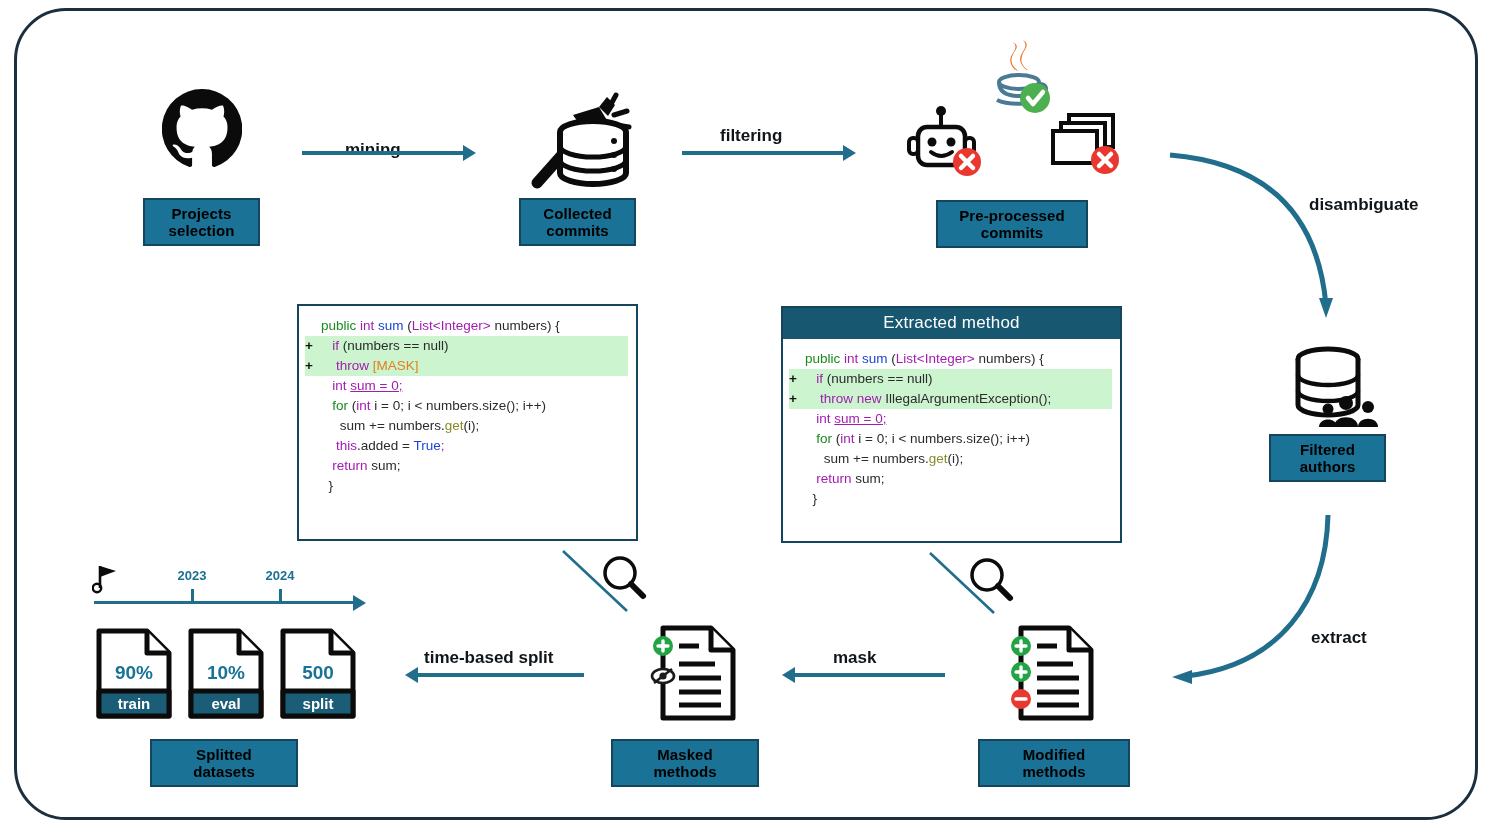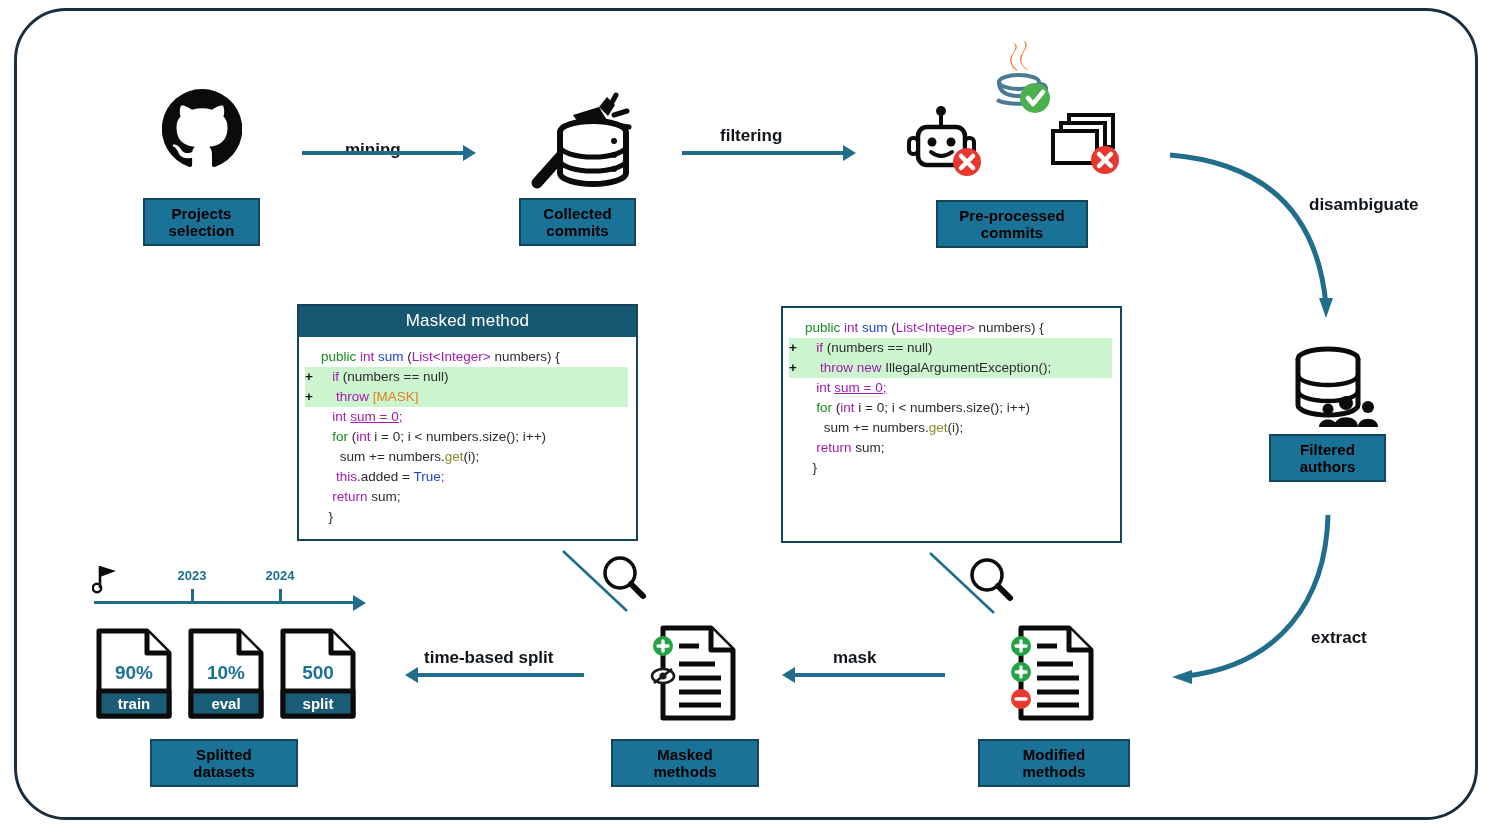--- a/index.html
+++ b/index.html
@@ -220,35 +220,35 @@
 authors</span>
   </div>
 
   <svg class="abs" style="left:1150px;top:490px;width:320px;height:220px;">
     <path d="M178 25 C176 110 130 175 36 186" fill="none" stroke="#216e8c" stroke-width="5"></path>
     <path d="M22 187 L42 180 L42 194 Z" fill="#216e8c"></path>
   </svg>
   <div class="arrowlabel" style="left:1311px;top:628px;">extract</div>
 
   <div class="codepanel" style="left:297px;top:304px;width:341px;height:237px;">
-    <div class="chead">Masked method</div>
     <div class="codebody">
         <div class="cl"><span class="noplus"> </span><span class="grn">public </span><span class="kw">int </span><span class="blu">sum </span><span class="pln">(</span><span class="kw">List&lt;Integer&gt;</span><span class="pln"> numbers) {</span></div>
         <div class="cl hl"><span class="plus">+</span><span class="pln">   </span><span class="kw">if</span><span class="pln"> (numbers == null)</span></div>
         <div class="cl hl"><span class="plus">+</span><span class="pln">    </span><span class="kw">throw </span><span class="org">[MASK]</span></div>
         <div class="cl"><span class="noplus"> </span><span class="pln">   </span><span class="kw">int </span><span class="kw und">sum = 0;</span></div>
         <div class="cl"><span class="noplus"> </span><span class="pln">   </span><span class="grn">for </span><span class="pln">(</span><span class="kw">int</span><span class="pln"> i = 0; i &lt; numbers.size(); i++)</span></div>
         <div class="cl"><span class="noplus"> </span><span class="pln">     sum += numbers.</span><span class="oliv">get</span><span class="pln">(i);</span></div>
         <div class="cl"><span class="noplus"> </span><span class="pln">    </span><span class="kw">this</span><span class="pln">.added = </span><span class="blu">True</span><span class="kw">;</span></div>
         <div class="cl"><span class="noplus"> </span><span class="pln">   </span><span class="kw">return </span><span class="pln">sum;</span></div>
         <div class="cl"><span class="noplus"> </span><span class="pln">  }</span></div>
       </div>
   </div>
 
   <div class="codepanel" style="left:781px;top:306px;width:341px;height:237px;">
+    <div class="chead">Extracted method</div>
     <div class="codebody">
         <div class="cl"><span class="noplus"> </span><span class="grn">public </span><span class="kw">int </span><span class="blu">sum </span><span class="pln">(</span><span class="kw">List&lt;Integer&gt;</span><span class="pln"> numbers) {</span></div>
         <div class="cl hl"><span class="plus">+</span><span class="pln">   </span><span class="kw">if</span><span class="pln"> (numbers == null)</span></div>
         <div class="cl hl"><span class="plus">+</span><span class="pln">    </span><span class="kw">throw new </span><span class="pln">IllegalArgumentException();</span></div>
         <div class="cl"><span class="noplus"> </span><span class="pln">   </span><span class="kw">int </span><span class="kw und">sum = 0;</span></div>
         <div class="cl"><span class="noplus"> </span><span class="pln">   </span><span class="grn">for </span><span class="pln">(</span><span class="kw">int</span><span class="pln"> i = 0; i &lt; numbers.size(); i++)</span></div>
         <div class="cl"><span class="noplus"> </span><span class="pln">     sum += numbers.</span><span class="oliv">get</span><span class="pln">(i);</span></div>
         <div class="cl"><span class="noplus"> </span><span class="pln">   </span><span class="kw">return </span><span class="pln">sum;</span></div>
         <div class="cl"><span class="noplus"> </span><span class="pln">  }</span></div>
       </div>

